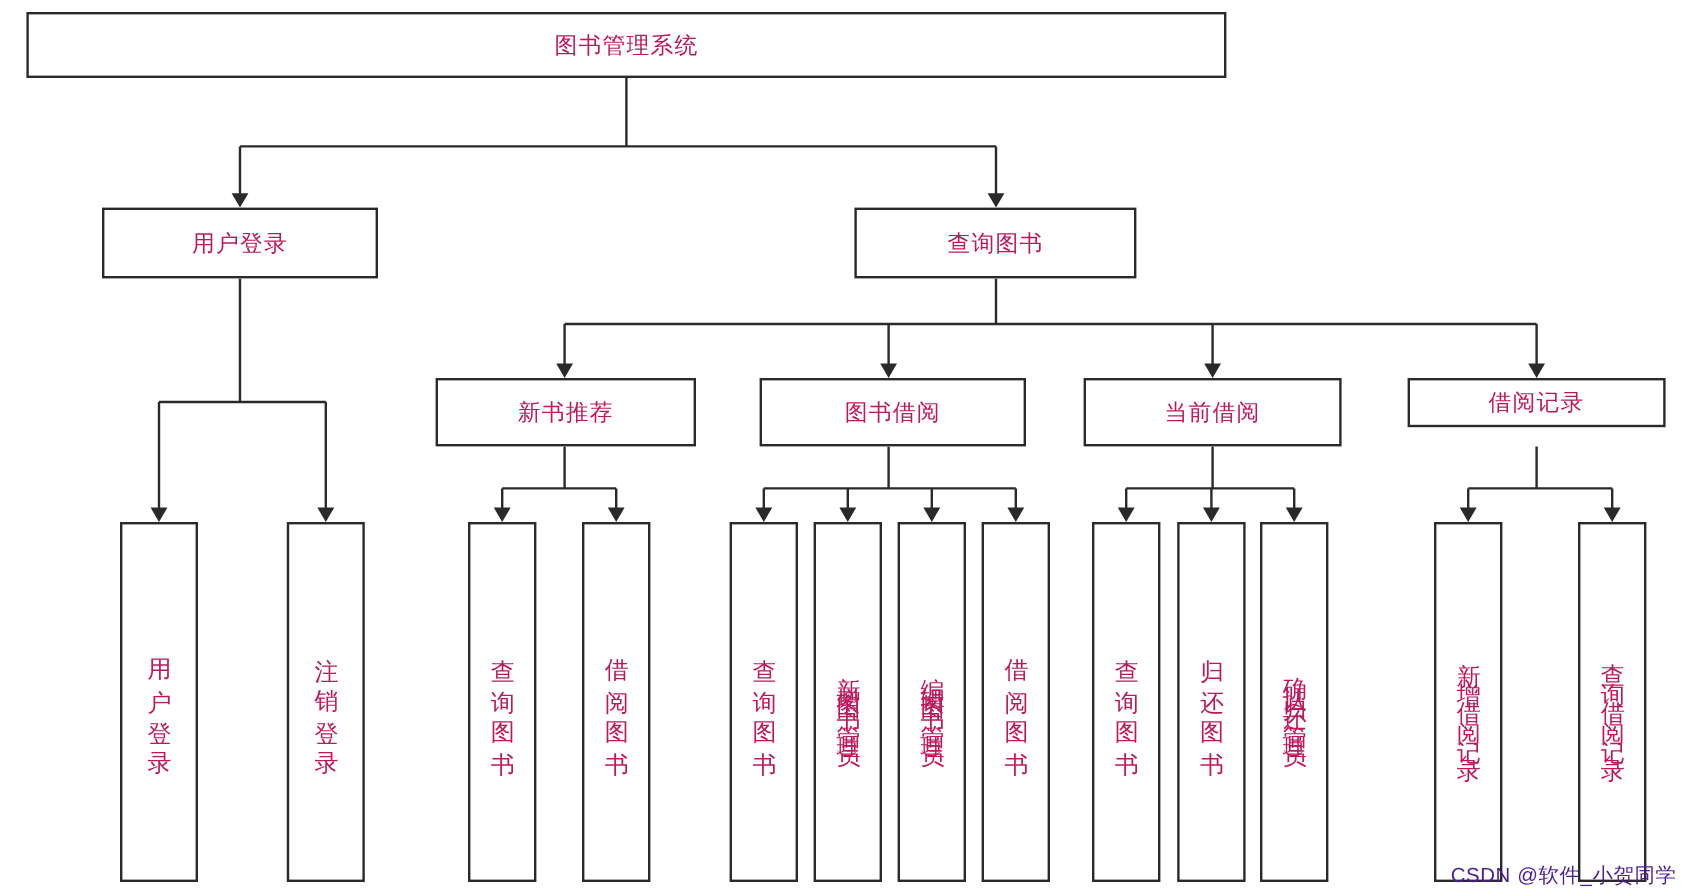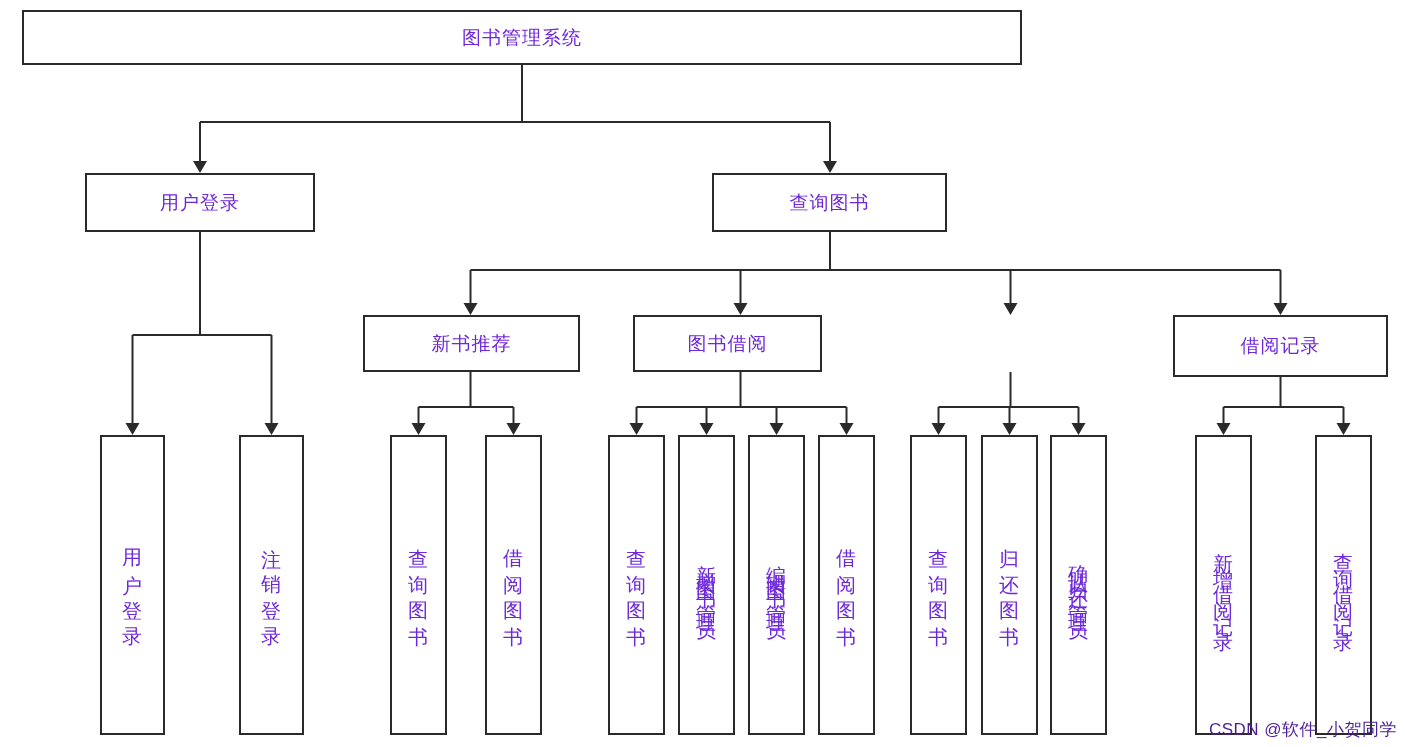--- a/index.html
+++ b/index.html
@@ -9,21 +9,21 @@
     background:#ffffff;
     font-family:"Liberation Sans","DejaVu Sans",sans-serif;
     overflow:hidden;
   }
   .connectors { position:absolute; left:0; top:0; width:1405px; height:747px; pointer-events:none; }
   .box {
     position:absolute;
     border:2px solid #2a2a2a;
     background:#ffffff;
     display:flex; align-items:center; justify-content:center;
-    color:#6d28d9; font-size:20px;
+    color:#be185d; font-size:20px;
     box-sizing:border-box;
     text-align:center;
   }
   .hbox { font-size:19px; letter-spacing:1px; }
   .vbox .vtext {
     writing-mode:vertical-rl;
     letter-spacing:26px;
     line-height:1;
   }
   .sp-mid .vtext { letter-spacing:16px; }
@@ -78,24 +78,27 @@
   <div class="box hbox" style="left:85px; top:173px; width:230px; height:59px;">
     <span>用户登录</span>
   </div>
   <div class="box hbox" style="left:712px; top:173px; width:235px; height:59px;">
     <span>查询图书</span>
   </div>
 
   <div class="box hbox" style="left:363px; top:315px; width:217px; height:57px;">
     <span>新书推荐</span>
   </div>
-  <div class="box hbox" style="left:633px; top:315px; width:189px; height:57px;">
+  <div class="box hbox" style="left:633px; top:315px; width:222px; height:57px;">
     <span>图书借阅</span>
   </div>
-  <div class="box hbox" style="left:1173px; top:315px; width:215px; height:62px;">
+  <div class="box hbox" style="left:903px; top:315px; width:215px; height:57px;">
+    <span>当前借阅</span>
+  </div>
+  <div class="box hbox" style="left:1173px; top:315px; width:215px; height:41px;">
     <span>借阅记录</span>
   </div>
 
   <div class="box vbox" style="left:100px; top:435px; width:65px; height:300px;">
     <span class="vtext">用户登录</span>
   </div>
   <div class="box vbox" style="left:239px; top:435px; width:65px; height:300px;">
     <span class="vtext">注销登录</span>
   </div>
 

